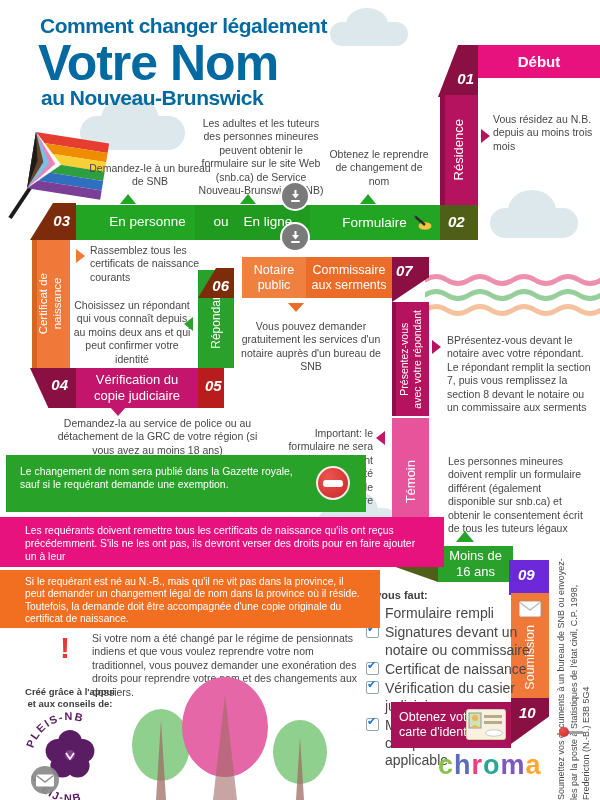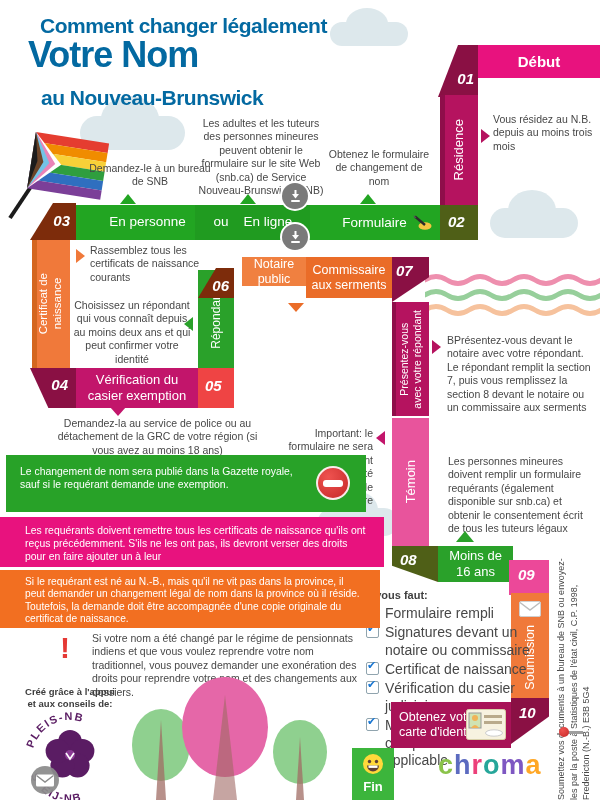--- a/index.html
+++ b/index.html
@@ -39,21 +39,21 @@
   <div class="cloud" style="left:490px;top:208px;width:88px;height:30px"></div>
   <div class="cloud" style="left:318px;top:508px;width:80px;height:28px"></div>
 
   <svg class="abs" style="left:425px;top:272px" width="175" height="50" viewBox="0 0 175 50">
     <path d="M0,8 Q11,1 22,8 T44,8 T66,8 T88,8 T110,8 T132,8 T154,8 T176,8" stroke="#ee8fae" stroke-width="5" fill="none" stroke-linecap="round"></path>
     <path d="M0,23 Q11,16 22,23 T44,23 T66,23 T88,23 T110,23 T132,23 T154,23 T176,23" stroke="#97cf9b" stroke-width="5" fill="none" stroke-linecap="round"></path>
     <path d="M0,38 Q11,31 22,38 T44,38 T66,38 T88,38 T110,38 T132,38 T154,38 T176,38" stroke="#f6c29d" stroke-width="5" fill="none" stroke-linecap="round"></path>
   </svg>
 
   <div class="ttl" style="left:40px;top:14px;font-size:21px">Comment changer légalement</div>
-  <div class="ttl" style="left:28px;top:34px;font-size:36px;letter-spacing:-1px">Votre Nom</div>
+  <div class="ttl" style="left:38px;top:34px;font-size:50px;letter-spacing:-1px">Votre Nom</div>
   <div class="ttl" style="left:41px;top:86px;font-size:21px">au Nouveau-Brunswick</div>
 
   <svg class="abs" style="left:0;top:112px" width="118" height="110" viewBox="0 0 118 110">
     <line x1="10" y1="106" x2="58" y2="34" stroke="#1c1c1c" stroke-width="4"></line>
     <g transform="translate(36,20) rotate(9)">
       <rect x="0" y="0" width="74" height="9.5" fill="#e53d30"></rect>
       <rect x="0" y="9.5" width="74" height="9.5" fill="#f08c00"></rect>
       <rect x="0" y="19" width="74" height="9.5" fill="#f7d038"></rect>
       <rect x="0" y="28.5" width="74" height="9.5" fill="#2f9e3e"></rect>
       <rect x="0" y="38" width="74" height="9.5" fill="#2f6fbf"></rect>
@@ -71,21 +71,21 @@
   </div>
   <div class="band" style="left:478px;top:45px;width:122px;height:33px;background:#e8127e;font-weight:700;font-size:15px">Début</div>
   <div class="vwrap" style="left:440px;top:95px;width:38px;height:110px;background:linear-gradient(90deg,#8f0e4a 0 5px,#b5135f 5px)">
     <span class="vtext">Résidence</span>
   </div>
   <div class="tri" style="left:481px;top:129px;border-top:7px solid transparent;border-bottom:7px solid transparent;border-left:9px solid #b5135f"></div>
   <div class="txt" style="left:493px;top:113px;width:100px">Vous résidez au N.B. depuis au moins trois mois</div>
 
   <div class="txt c" style="left:88px;top:162px;width:124px">Demandez-le à un bureau de SNB</div>
   <div class="txt c" style="left:197px;top:117px;width:128px">Les adultes et les tuteurs des personnes mineures peuvent obtenir le formulaire sur le site Web (snb.ca) de Service Nouveau-Brunswick (SNB)</div>
-  <div class="txt c" style="left:327px;top:148px;width:104px">Obtenez le formulaire de changement de nom</div>
+  <div class="txt c" style="left:327px;top:148px;width:104px">Obtenez le reprendre de changement de nom</div>
 
   <div class="tri" style="left:120px;top:194px;border-left:8px solid transparent;border-right:8px solid transparent;border-bottom:10px solid #22a522"></div>
   <div class="tri" style="left:240px;top:194px;border-left:8px solid transparent;border-right:8px solid transparent;border-bottom:10px solid #22a522"></div>
   <div class="tri" style="left:360px;top:194px;border-left:8px solid transparent;border-right:8px solid transparent;border-bottom:10px solid #22a522"></div>
   <div class="abs" style="left:70px;top:205px;width:370px;height:35px;background:#22a522;color:#fff">
     <div class="abs" style="left:125px;top:0;width:115px;height:35px;background:rgba(0,0,0,.06)"></div>
     <span class="abs" style="left:25px;top:9px;width:105px;text-align:center;font-size:13.5px">En personne</span>
     <span class="abs" style="left:138px;top:9px;width:26px;text-align:center;font-size:13.5px">ou</span>
     <span class="abs" style="left:158px;top:9px;width:80px;text-align:center;font-size:13.5px">En ligne</span>
     <span class="abs" style="left:262px;top:9px;width:110px;text-align:center;font-size:13.5px;display:flex;align-items:center;justify-content:center;gap:5px">
@@ -125,65 +125,66 @@
   </div>
   <div class="tri" style="left:76px;top:249px;border-top:7px solid transparent;border-bottom:7px solid transparent;border-left:9px solid #f0793a"></div>
   <div class="txt" style="left:90px;top:244px;width:128px">Rassemblez tous les certificats de naissance courants</div>
   <div class="tri" style="left:184px;top:317px;border-top:7px solid transparent;border-bottom:7px solid transparent;border-right:9px solid #2aa12a"></div>
   <div class="txt c" style="left:72px;top:299px;width:120px">Choisissez un répondant qui vous connaît depuis au moins deux ans et qui peut confirmer votre identité</div>
 
   <div class="fold" style="left:30px;top:368px;width:46px;height:40px;background:#8a1044;clip-path:polygon(0 0,100% 0,100% 100%,40% 100%)">
     <span class="num" style="right:8px;top:8px">04</span>
   </div>
   <div class="band" style="left:76px;top:368px;width:122px;height:40px;background:#c2156b">Vérification du
-casier exemption</div>
+copie judiciaire</div>
   <div class="tri" style="left:110px;top:407px;border-left:8px solid transparent;border-right:8px solid transparent;border-top:9px solid #c2156b"></div>
   <div class="txt c" style="left:50px;top:417px;width:215px">Demandez-la au service de police ou au détachement de la GRC de votre région (si vous avez au moins 18 ans)</div>
 
   <div class="vwrap" style="left:198px;top:270px;width:36px;height:98px;background:#2aa12a">
     <span class="vtext" style="font-size:12px">Répondant</span>
   </div>
-  <div class="fold" style="left:198px;top:368px;width:36px;height:40px;background:#ef4444">
+  <div class="fold" style="left:198px;top:368px;width:26px;height:40px;background:#b91c1c">
     <span class="num" style="left:7px;top:9px">05</span>
   </div>
 
   <div class="fold" style="left:198px;top:268px;width:36px;height:30px;background:#7d2c0b;clip-path:polygon(0 100%,50% 0,100% 0,100% 100%);z-index:3">
     <span class="num" style="right:5px;bottom:4px">06</span>
   </div>
-  <div class="band" style="left:242px;top:257px;width:64px;height:29px;background:#f08040;font-size:12.5px">Notaire
+  <div class="band" style="left:242px;top:257px;width:64px;height:41px;background:#f08040;font-size:12.5px">Notaire
 public</div>
   <div class="band" style="left:306px;top:257px;width:86px;height:41px;background:#ea6c28;font-size:12.5px">Commissaire
 aux serments</div>
   <div class="tri" style="left:288px;top:303px;border-left:8px solid transparent;border-right:8px solid transparent;border-top:9px solid #ea6c28"></div>
+  <div class="txt c" style="left:237px;top:320px;width:148px">Vous pouvez demander gratuitement les services d'un notaire auprès d'un bureau de SNB</div>
 
   <div class="fold" style="left:392px;top:257px;width:37px;height:45px;background:#8a1044;clip-path:polygon(0 0,100% 0,100% 45%,0 100%);z-index:3">
     <span class="num" style="left:4px;top:5px">07</span>
   </div>
   <div class="vwrap" style="left:392px;top:302px;width:37px;height:114px;background:linear-gradient(90deg,#8f0e4a 0 4px,#b5135f 4px)">
     <span class="vtext" style="font-size:10.5px">Présentez-vous
 avec votre répondant</span>
   </div>
   <div class="tri" style="left:432px;top:340px;border-top:7px solid transparent;border-bottom:7px solid transparent;border-left:9px solid #b5135f"></div>
   <div class="txt" style="left:447px;top:334px;width:147px">BPrésentez-vous devant le notaire avec votre répondant. Le répondant remplit la section 7, puis vous remplissez la section 8 devant le notaire ou un commissaire aux serments</div>
 
   <div class="vwrap" style="left:392px;top:418px;width:37px;height:128px;background:#e8549c">
     <span class="vtext">Témoin</span>
   </div>
   <div class="tri" style="left:376px;top:431px;border-top:7px solid transparent;border-bottom:7px solid transparent;border-right:9px solid #c2156b"></div>
   <div class="txt r" style="left:283px;top:427px;width:90px">Important: le formulaire ne sera pas accepté tant qu'il n'aura pas été rempli devant le commissaire</div>
-  <div class="txt" style="left:448px;top:455px;width:142px">Les personnes mineures doivent remplir un formulaire requérants (également disponible sur snb.ca) et obtenir le consentement écrit de tous les tuteurs légaux</div>
+  <div class="txt" style="left:448px;top:455px;width:142px">Les personnes mineures doivent remplir un formulaire différent (également disponible sur snb.ca) et obtenir le consentement écrit de tous les tuteurs légaux</div>
 
   <div class="tri" style="left:456px;top:531px;border-left:9px solid transparent;border-right:9px solid transparent;border-bottom:11px solid #2aa12a"></div>
   <div class="fold" style="left:392px;top:546px;width:46px;height:36px;background:#4f5f17;clip-path:polygon(0 0,100% 0,100% 100%,0 55%)">
     <span class="num" style="left:8px;top:5px">08</span>
   </div>
   <div class="band" style="left:438px;top:546px;width:75px;height:36px;background:#2aa12a">Moins de
 16 ans</div>
 
-  <div class="fold" style="left:509px;top:560px;width:40px;height:35px;background:#ec4899">
+  <div class="fold" style="left:509px;top:560px;width:40px;height:35px;background:#6d28d9">
     <span class="num" style="left:9px;top:6px">09</span>
   </div>
   <div class="vwrap" style="left:511px;top:593px;width:38px;height:110px;background:#f0793a">
     <span class="vtext" style="font-size:12.5px;margin-top:18px">Soumission</span>
     <svg class="abs" style="left:8px;top:8px" width="22" height="16" viewBox="0 0 22 16">
       <rect x="0.5" y="0.5" width="21" height="15" rx="1.5" fill="#fff" stroke="#cfcfcf"></rect>
       <path d="M1,1.5 L11,9 L21,1.5" fill="none" stroke="#bdbdbd" stroke-width="1.4"></path>
     </svg>
   </div>
 
@@ -210,21 +211,21 @@
         <span>Mandat-poste ou chèque au montant applicable</span>
       </div>
   </div>
 
   <div class="box" style="left:6px;top:455px;width:360px;height:57px;background:#28a228;padding:10px 62px 0 14px;box-sizing:border-box">
     <span>Le changement de nom sera publié dans la Gazette royale, sauf si le requérant demande une exemption.</span>
     <div class="abs" style="right:16px;top:11px;width:34px;height:34px;border-radius:50%;background:radial-gradient(circle at 35% 30%,#ef5350,#c62828);border:2px solid rgba(255,255,255,.9);box-sizing:border-box">
       <div style="position:absolute;left:5px;top:11.5px;width:20px;height:7px;background:#fff;border-radius:3px"></div>
     </div>
   </div>
-  <div class="box" style="left:0;top:517px;width:384px;height:50px;background:#e8127e;padding:7px 18px 0 25px;box-sizing:border-box">
+  <div class="box" style="left:0;top:517px;width:444px;height:50px;background:#e8127e;padding:7px 18px 0 25px;box-sizing:border-box">
     <span>Les requérants doivent remettre tous les certificats de naissance qu'ils ont reçus précédemment. S'ils ne les ont pas, ils devront verser des droits pour en faire ajouter un à leur</span>
   </div>
   <div class="box" style="left:0;top:570px;width:380px;height:58px;background:#f26f21;padding:6px 14px 0 25px;box-sizing:border-box;font-size:10.2px;line-height:1.22">
     <span>Si le requérant est né au N.-B., mais qu'il ne vit pas dans la province, il peut demander un changement légal de nom dans la province où il réside. Toutefois, la demande doit être accompagnée d'une copie originale du certificat de naissance.</span>
   </div>
   <div class="abs" style="left:60px;top:631px;font-size:30px;font-weight:700;color:#e53935">!</div>
   <div class="txt" style="left:92px;top:632px;width:268px">Si votre nom a été changé par le régime de pensionnats indiens et que vous voulez reprendre votre nom traditionnel, vous pouvez demander une exonération des droits pour reprendre votre nom et des changements aux dossiers.</div>
 
   <div class="fold" style="left:511px;top:698px;width:38px;height:46px;background:#8a1044;clip-path:polygon(0 0,100% 0,100% 40%,0 100%)">
     <span class="num" style="left:8px;top:6px">10</span>
@@ -234,30 +235,20 @@
 carte d'identité</span>
     <svg class="abs" style="right:5px;top:7px" width="40" height="31" viewBox="0 0 40 31">
       <rect x="0.5" y="0.5" width="39" height="30" rx="2" fill="#f7f2e0" stroke="#d8cfa8"></rect>
       <rect x="3" y="4" width="12" height="15" fill="#cfe3b3" stroke="#999"></rect>
       <circle cx="9" cy="9" r="3" fill="#f0b357"></circle>
       <path d="M5,19 q4,-6 8,0" fill="#f0b357"></path>
       <rect x="18" y="6" width="18" height="3" fill="#b9aa8b"></rect>
       <rect x="18" y="12" width="18" height="3" fill="#b9aa8b"></rect>
       <ellipse cx="28" cy="24" rx="8.5" ry="3.2" fill="#fff" stroke="#ccc"></ellipse>
     </svg>
-  </div>
-  <div class="abs" style="left:352px;top:748px;width:42px;height:52px;background:#3cb53c;color:#fff;text-align:center">
-    <svg style="margin-top:5px" width="22" height="22" viewBox="0 0 22 22">
-      <circle cx="11" cy="11" r="10" fill="#ffd93b"></circle>
-      <circle cx="7.5" cy="8.5" r="1.7" fill="#5d4037"></circle>
-      <circle cx="14.5" cy="8.5" r="1.7" fill="#5d4037"></circle>
-      <path d="M5,12.5 a6,6 0 0 0 12,0 z" fill="#5d4037"></path>
-      <rect x="6.5" y="12.5" width="9" height="2.4" fill="#fff"></rect>
-    </svg>
-    <div style="font-weight:700;font-size:13px;margin-top:0">Fin</div>
   </div>
 
   <div class="vwrap" style="left:552px;top:556px;width:44px;height:244px">
     <span class="vtext" style="color:#474747;font-size:9px;line-height:1.4;text-align:left;white-space:normal">Soumettez vos documents à un bureau de SNB ou envoyez-les par la poste à Statistiques de l'état civil, C.P. 1998, Fredericton (N.-B.)  E3B 5G4</span>
   </div>
   <div class="abs" style="left:559px;top:726px;width:26px;height:12px">
     <div style="position:absolute;left:9px;top:5px;width:15px;height:2.5px;background:#9e9e9e"></div>
     <div style="position:absolute;left:0;top:1px;width:10px;height:10px;border-radius:50%;background:radial-gradient(circle at 35% 30%,#ef5350,#c62828)"></div>
   </div>
 

